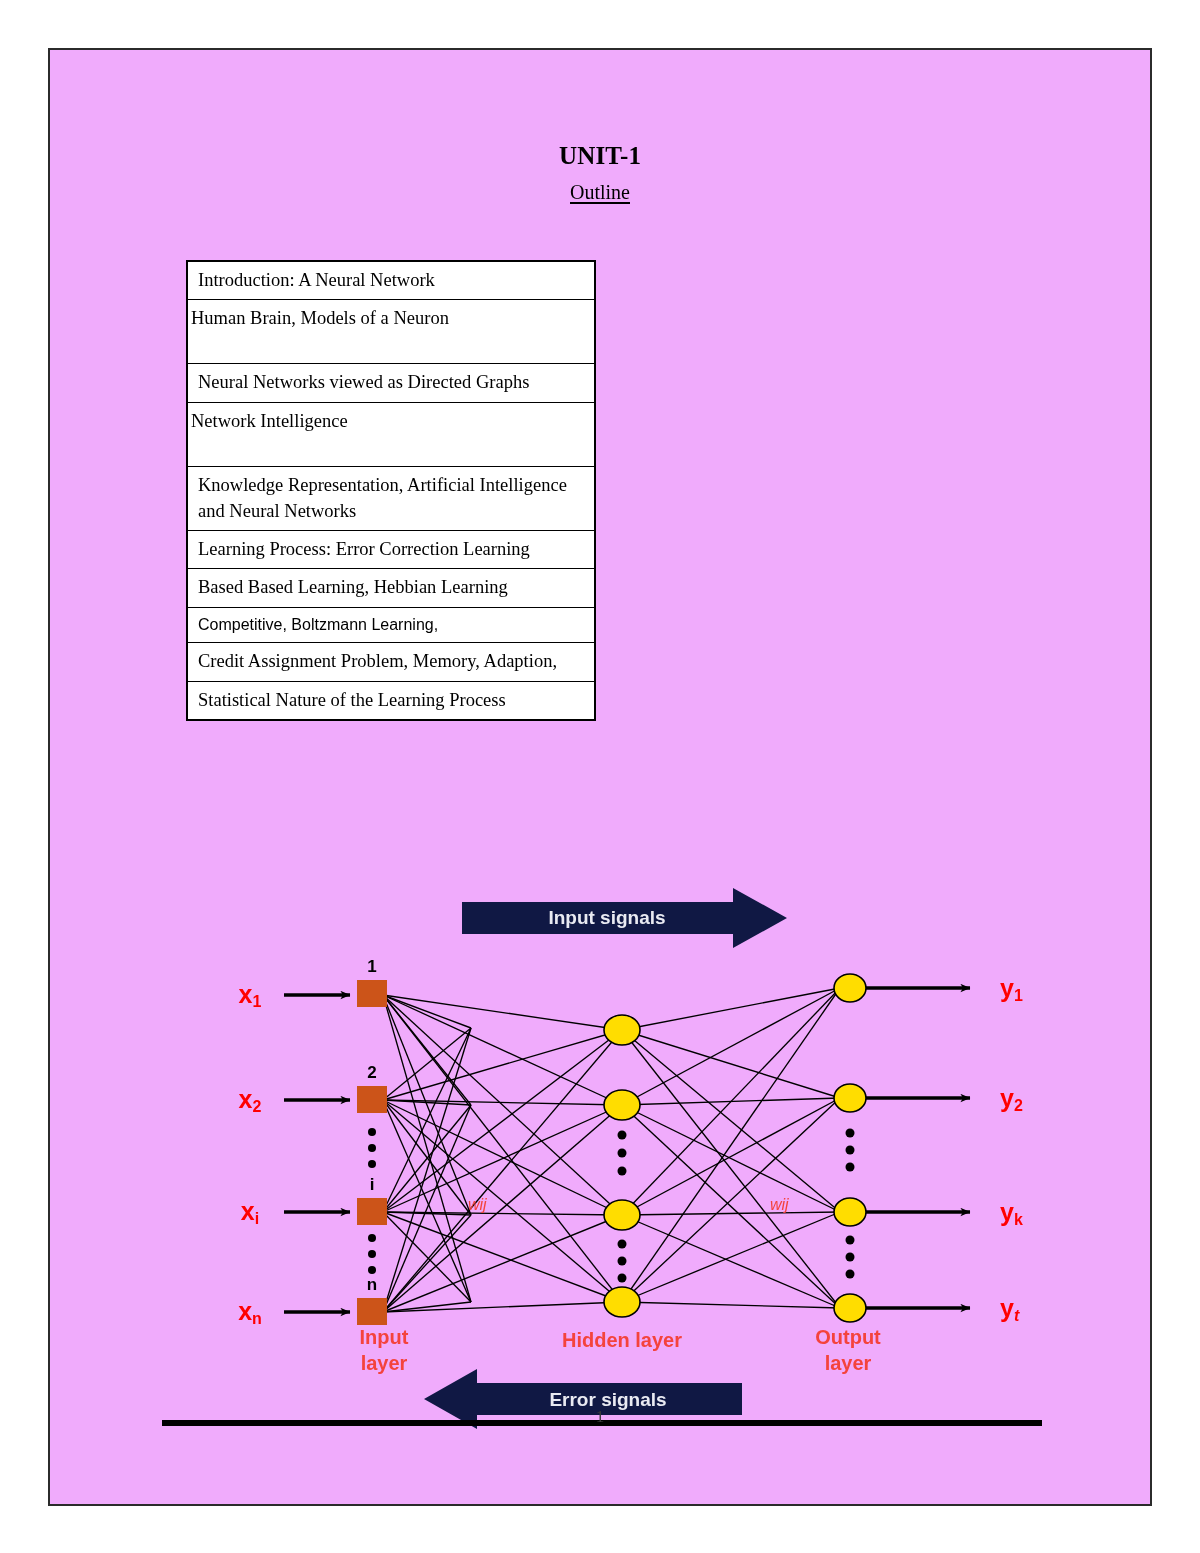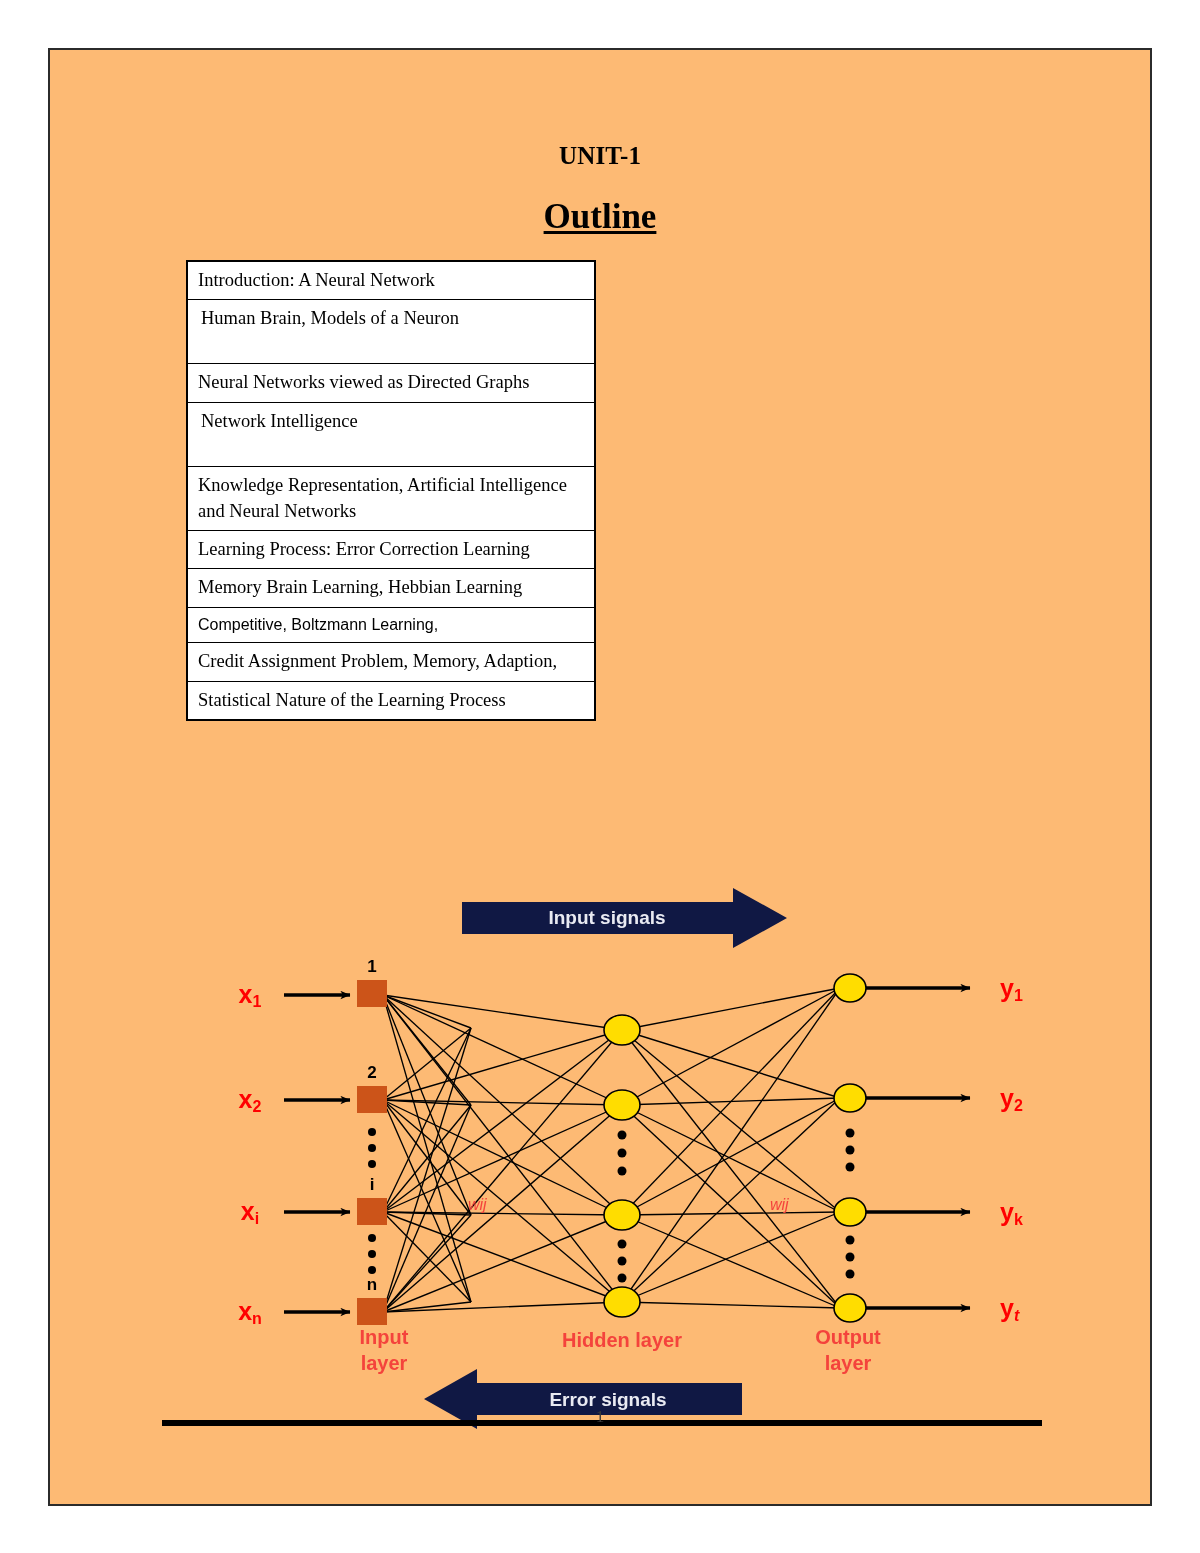--- a/index.html
+++ b/index.html
@@ -17,45 +17,45 @@
 
   
   #page-frame {
     position: absolute;
     left: 48px;
     top: 48px;
     width: 1104px;
     height: 1458px;
     border: 2px solid #2b2b2b;
     box-sizing: border-box;
-    background: #fdba74;
+    background: #f0abfc;
   }
 
   
   #unit-title {
     position: absolute;
     left: 0;
     top: 92px;
     width: 100%;
     text-align: center;
     font-family: "Liberation Serif", serif;
     font-weight: bold;
     font-size: 25px;
     color: #000000;
     letter-spacing: .2px;
   }
   #outline-title {
     position: absolute;
     left: 0;
-    top: 147px;
+    top: 131px;
     width: 100%;
     text-align: center;
     font-family: "Liberation Serif", serif;
-    font-weight: bold;
-    font-size: 35px;
+    font-weight: normal;
+    font-size: 20px;
     color: #000000;
   }
   #outline-title span {
     text-decoration: underline;
     text-underline-offset: 3px;
   }
 
   
   #outline-table {
     position: absolute;
@@ -69,21 +69,21 @@
   }
   #outline-table td {
     border: 1px solid #000;
     padding: 5px 8px 6px 10px;
     font-family: "Liberation Serif", serif;
     font-size: 18.5px;
     line-height: 1.42;
     color: #000;
     vertical-align: top;
   }
-  #outline-table td.indent { padding-left: 13px; }
+  #outline-table td.indent { padding-left: 3px; }
   #outline-table td.tall   { height: 52px; }
   #outline-table td.sans {
     font-family: "Liberation Sans", sans-serif;
     font-size: 16px;
     padding-top: 6px;
     padding-bottom: 6px;
   }
 
   
   #diagram {
@@ -131,21 +131,21 @@
       <tr>
         <td class="indent tall"> Network Intelligence</td>
       </tr>
       <tr>
         <td>Knowledge Representation, Artificial Intelligence and Neural Networks</td>
       </tr>
       <tr>
         <td>Learning Process: Error Correction Learning</td>
       </tr>
       <tr>
-        <td>Memory Brain Learning, Hebbian Learning</td>
+        <td>Based Based Learning, Hebbian Learning</td>
       </tr>
       <tr>
         <td class="sans">Competitive, Boltzmann Learning,</td>
       </tr>
       <tr>
         <td>Credit Assignment Problem, Memory, Adaption,</td>
       </tr>
       <tr>
         <td>Statistical Nature of the Learning Process</td>
       </tr>

